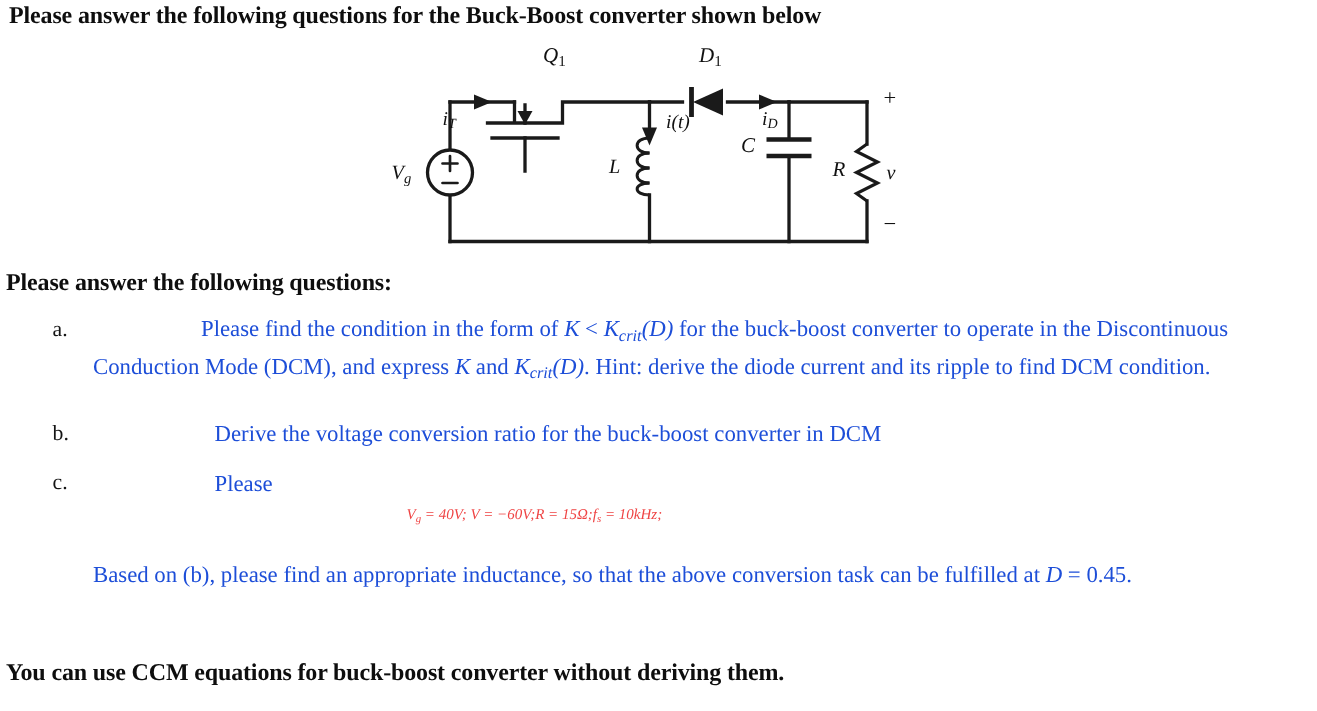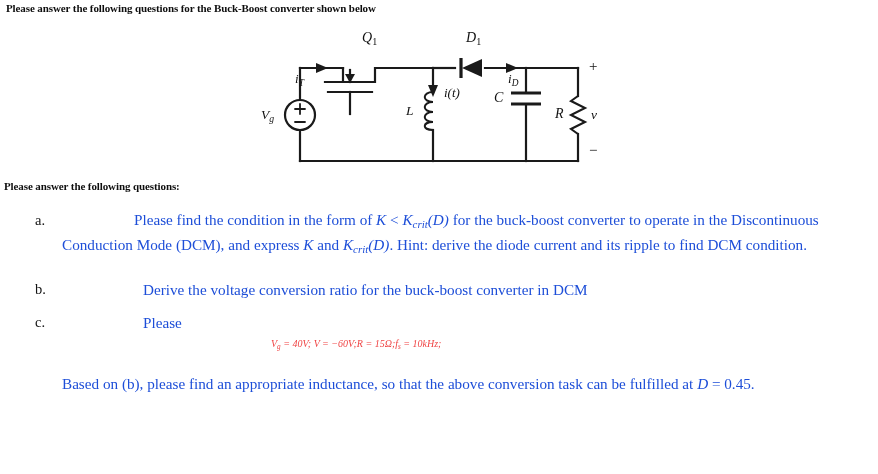--- a/index.html
+++ b/index.html
@@ -19,21 +19,21 @@
   .page {
     position: absolute;
     left: 0; top: 0;
     width: 878px;
     height: 474px;
   }
 
   .hdr-bold {
     position: absolute;
     font-weight: bold;
-    font-size: 11px;
+    font-size: 16px;
     letter-spacing: -0.1px;
     color: #0e0e0e;
     white-space: nowrap;
   }
 
   .title-top { left: 6px; top: 2px; }
   .title-questions { left: 4px; top: 180px; }
   .title-ccm { left: 4px; top: 440px; }
 
   
@@ -180,21 +180,21 @@
     </svg>
 
     <span class="lbl" style="left:-9px; top:77px; font-size:13.5px;"><span>V</span><span class="sub">g</span></span>
 
     <span class="lbl" style="left:72px; top:0px; font-size:14px;margin-left:20px;"><span>Q</span><span class="subn">1</span></span>
 
     <span class="lbl" style="left:25px; top:41px; font-size:13px;"><span>i</span><span class="sub">T</span></span>
 
     <span class="lbl" style="left:136px; top:73px; font-size:13.5px;"><span>L</span></span>
 
-    <span class="lbl" style="left:174px; top:55px; font-size:13px;text-align:right;"><span>i(t)</span></span>
+    <span class="lbl" style="left:174px; top:43px; font-size:13px;text-align:right;"><span>i(t)</span></span>
 
     <span class="lbl" style="left:196px; top:0px; font-size:14px;"><span>D</span><span class="subn">1</span></span>
 
     <span class="lbl" style="left:238px; top:41px; font-size:13px;"><span>i</span><span class="sub">D</span></span>
 
     <span class="lbl" style="left:224px; top:60px; font-size:14px;"><span>C</span></span>
 
     <span class="lbl" style="left:285px; top:76px; font-size:14px;"><span>R</span></span>
 
     <span class="lbl" style="left:321px; top:77px; font-size:13.5px;"><span>v</span></span>
@@ -214,14 +214,15 @@
   <div class="marker mk-b">b.</div>
   <div class="para pb">Derive the voltage conversion ratio for the buck-boost converter in DCM</div>
 
   <div class="marker mk-c">c.</div>
   <div class="para pc">Please</div>
 
   <div class="eq"><i class="var">V</i><span class="sub">g</span><span> = 40V; </span><i class="var">V</i><span> = −60V;</span><i class="var">R</i><span> = 15Ω;</span><i class="var">f</i><span class="sub">s</span><span> = 10kHz;</span></div>
 
   <div class="para pd"><span>Based on (b), please find an appropriate inductance, so that the above conversion task can be fulfilled at </span><i class="var">D</i><span> = 0.45.</span></div>
 
+  <div class="hdr-bold title-ccm">You can use CCM equations for buck-boost converter without deriving them.</div>
 
 </div>
 
 </body></html>

